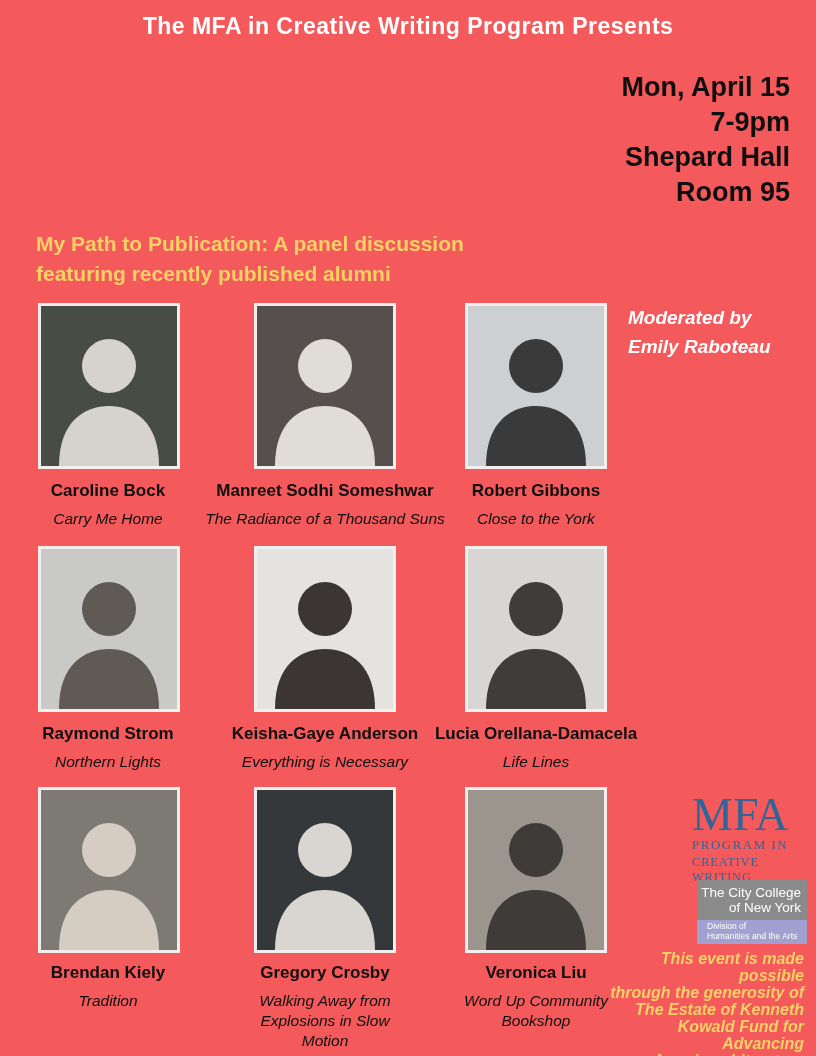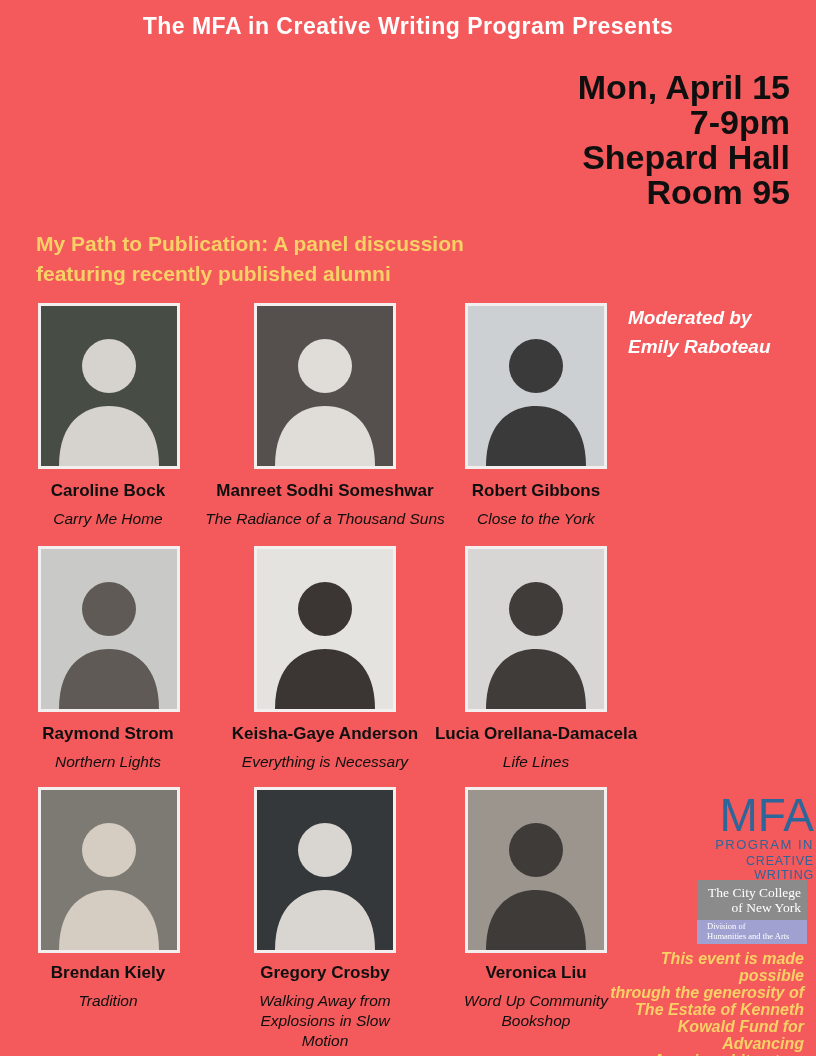--- a/index.html
+++ b/index.html
@@ -11,21 +11,21 @@
   .banner{
     position:absolute;top:13px;left:0;width:100%;text-align:center;
     color:var(--white,#fff);font-weight:bold;font-size:23px;letter-spacing:.5px;
   }
   .title{
     position:absolute;left:34px;top:64px;color:var(--white,#fff);
     font-size:64px;font-weight:800;line-height:74px;letter-spacing:-1px;
   }
   .event{
     position:absolute;right:26px;top:70px;text-align:right;
-    color:var(--black,#0f0f0f);font-weight:800;font-size:34px;line-height:35px;
+    color:var(--black,#0f0f0f);font-weight:800;font-size:27px;line-height:35px;
   }
   .subtitle{
     position:absolute;left:36px;top:229px;color:var(--yellow,#F5D468);
     font-weight:bold;font-size:21px;line-height:30px;
   }
   .moderator{
     position:absolute;left:628px;top:303px;color:var(--white,#fff);
     font-style:italic;font-weight:bold;font-size:19px;line-height:29px;
   }
   .photo-frame{
@@ -38,27 +38,27 @@
   .p7{left:38px;top:787px}.p8{left:254px;top:787px}.p9{left:465px;top:787px}
   .caption{position:absolute;width:240px;text-align:center;color:var(--black,#0f0f0f);}
   .cap1{left:-12px;top:481px}.cap2{left:205px;top:481px}.cap3{left:416px;top:481px}
   .cap4{left:-12px;top:724px}.cap5{left:205px;top:724px}.cap6{left:416px;top:724px}
   .cap7{left:-12px;top:963px}.cap8{left:205px;top:963px}.cap9{left:416px;top:963px}
   .pname{font-size:17px;font-weight:bold;white-space:nowrap;}
   .pwork{font-size:15.5px;font-style:italic;margin-top:8px;line-height:20px;}
   .cap8 .pwork{width:162px;margin-left:auto;margin-right:auto;}
   .cap9 .pwork{width:172px;margin-left:auto;margin-right:auto;}
   .mfa-logo{
-    position:absolute;left:692px;top:794px;width:122px;text-align:right;
-    color:var(--logo-blue,#2D6699);font-family:Liberation Sans, sans-serif;
+    position:absolute;left:692px;top:794px;width:122px;text-align:left;
+    color:var(--logo-blue,#2D6699);font-family:Liberation Serif, serif;
   }
   .mfa-acronym{font-size:46px;line-height:42px;}
   .mfa-sub1{font-size:13px;letter-spacing:1.5px;margin-top:1px;}
   .mfa-sub2{font-size:12.5px;letter-spacing:.8px;margin-top:2px;}
-  .ccny{position:absolute;left:697px;top:880px;width:110px;font-family:Liberation Serif, serif;}
+  .ccny{position:absolute;left:697px;top:880px;width:110px;font-family:Liberation Sans, sans-serif;}
   .ccny-top{
     background:var(--ccny-gray,#8B8B8B);color:#fff;text-align:right;
     padding:5px 6px 5px 0;font-size:13.5px;line-height:15px;
   }
   .ccny-bottom{
     background:var(--ccny-purple,#A0A1D1);color:#fff;text-align:left;
     padding:2px 0 3px 10px;font-size:8.5px;line-height:9.5px;
   }
   .funding{
     position:absolute;right:12px;top:950px;width:200px;text-align:right;

